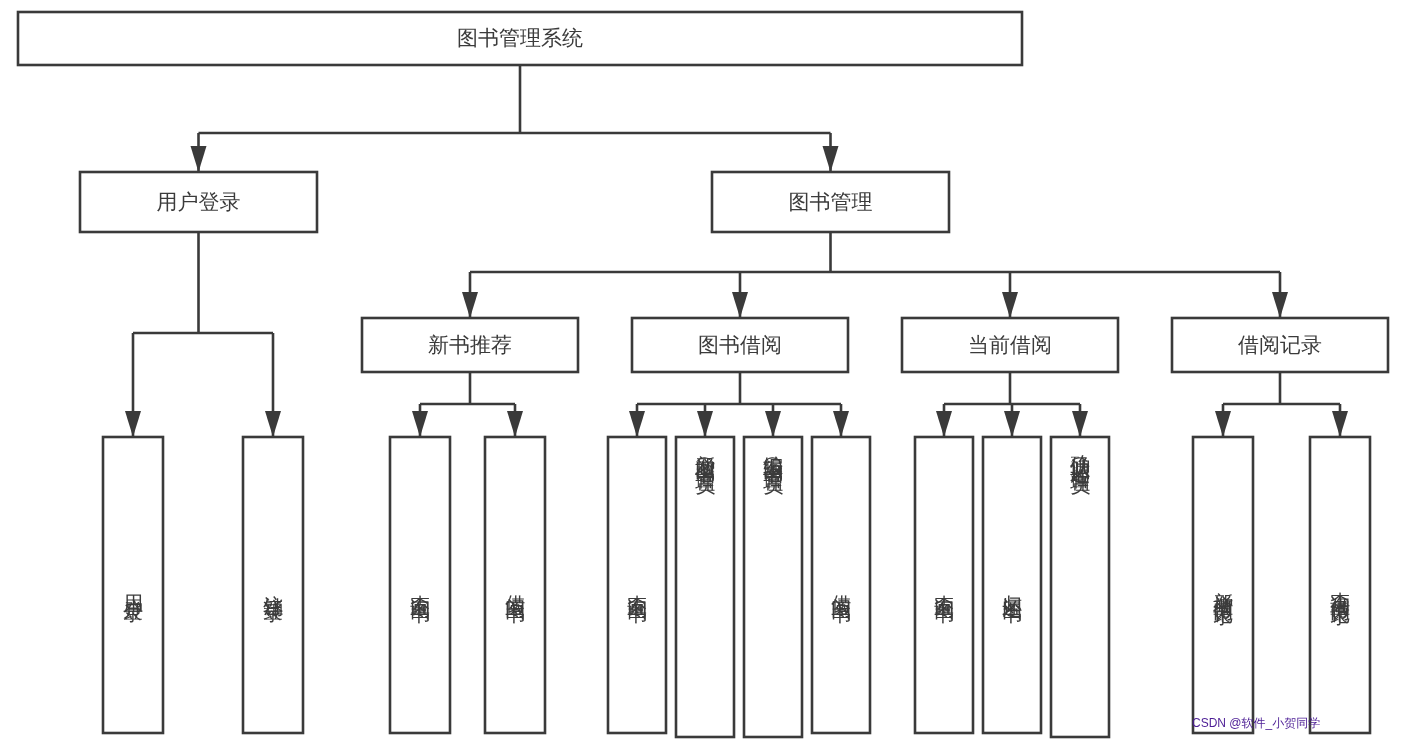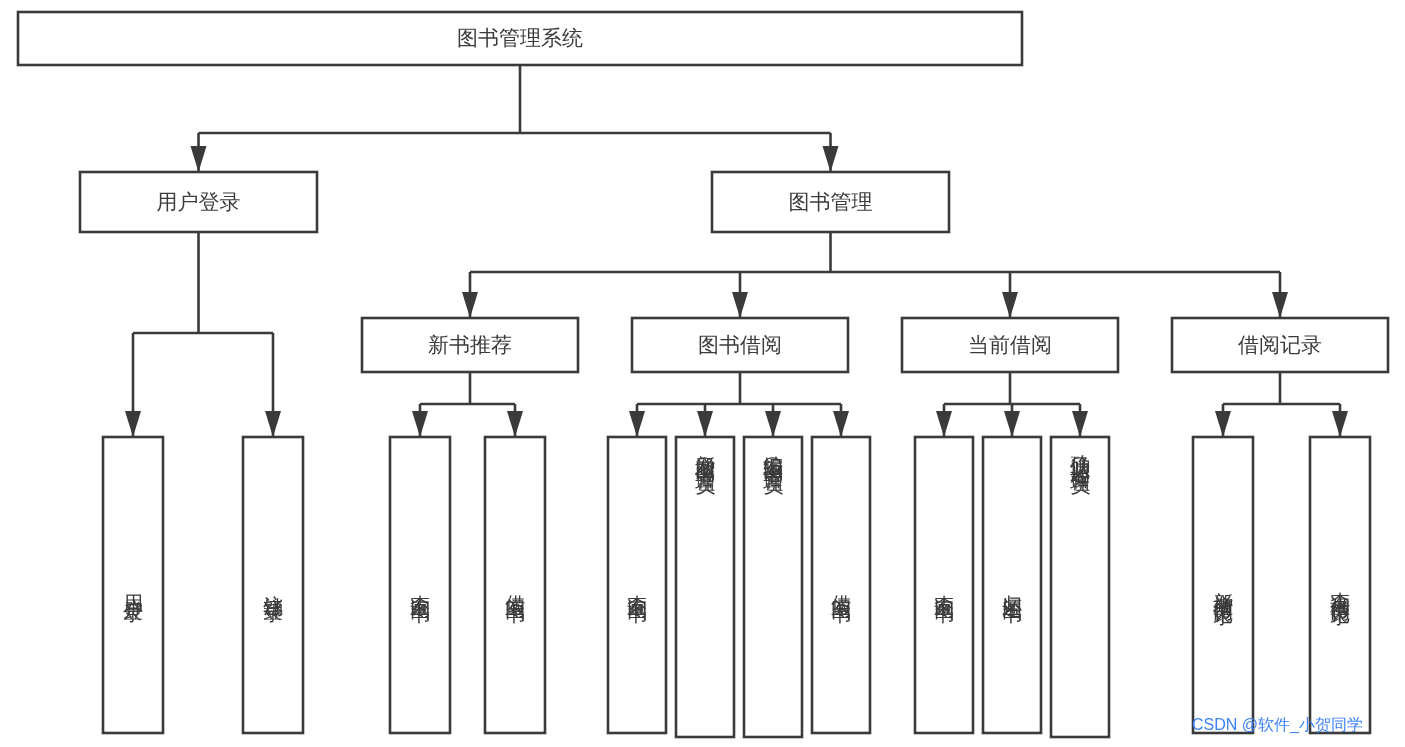--- a/index.html
+++ b/index.html
@@ -35,22 +35,22 @@
     font-family:"Liberation Sans","DejaVu Sans",sans-serif;
     font-size:20px;
     line-height:1.18;
     letter-spacing:3px;
     color:#3b3b3b;
     white-space:nowrap;
   }
   #watermark{
     position:absolute;
     font-family:"Liberation Sans","DejaVu Sans",sans-serif;
-    font-size:16px;
-    color:#3b82f6;
+    font-size:12px;
+    color:#4c1d95;
     white-space:nowrap;
     user-select:none;
   }
 </style>
 </head>
 <body>
 
 <div id="diagram-root">
   <svg id="chart-svg" viewBox="0 0 1405 747" xmlns="http://www.w3.org/2000/svg">
     <g id="connectors-layer">

